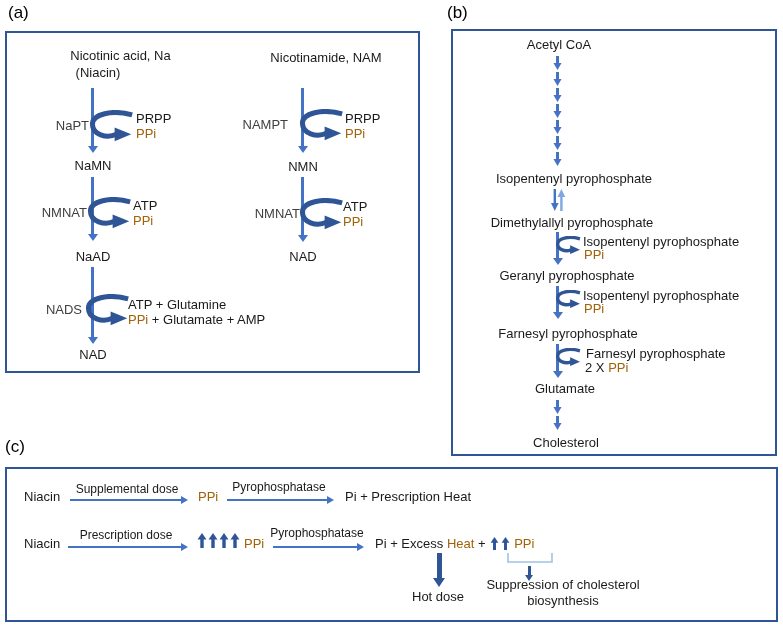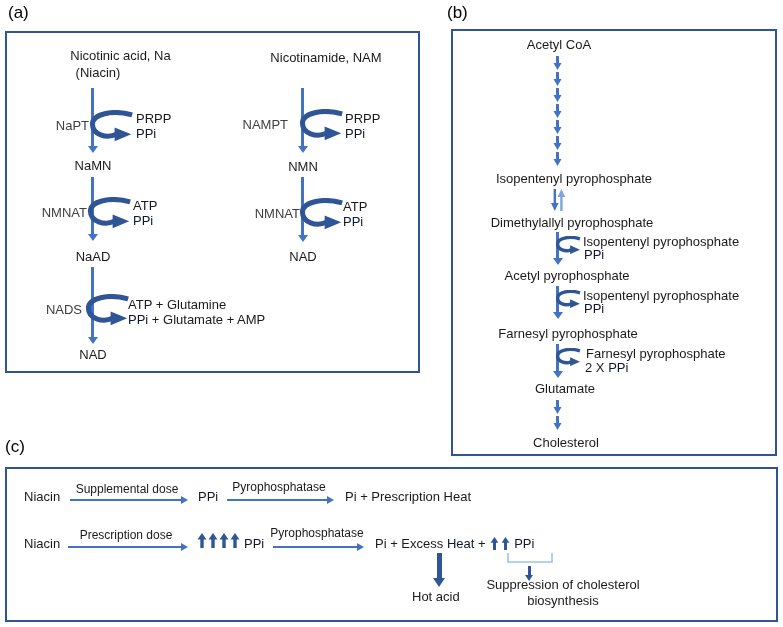--- a/index.html
+++ b/index.html
@@ -1,21 +1,21 @@
 <!DOCTYPE html>
 <html><head>
 <meta charset="utf-8">
 <style>
   html,body { margin:0; padding:0; background:#ffffff; font-family:"Liberation Sans", sans-serif; }
   .canvas { position:relative; width:783px; height:627px; background:#ffffff; overflow:hidden; }
   .t { position:absolute; white-space:nowrap; font-size:13px; color:#1a1a1a; line-height:15px; }
   .c { text-align:center; }
   .r { text-align:right; }
   .green { color:#404040; }
-  .red { color:#0f172a; }
+  .red { color:#a16207; }
   .box { position:absolute; border:2px solid #2F5597; box-sizing:border-box; }
   .panel-label { position:absolute; font-size:17px; color:#000000; }
   .lbl { position:absolute; font-size:12px; color:#1a1a1a; text-align:center; white-space:nowrap; }
 
   
   .va { position:absolute; width:3px; background:#4472C4; }
   .va::after { content:""; position:absolute; top:100%; left:-3.5px; width:0; height:0;
                border:5px solid transparent; border-top:7px solid #4472C4; }
   
   .vaThick { position:absolute; width:5px; background:#2F5597; }
@@ -141,21 +141,21 @@
   <div class="t c" style="left:474px;top:215px;width:196px;">Dimethylallyl pyrophosphate</div>
 
   <div class="va" style="left:556px;top:232px;height:26px;"></div>
   <svg class="abs" style="left:554px;top:236px;" width="27" height="18" viewBox="0 0 52 34">
     <path d="M50 5 C 28 -1 7 4 7 15 C 7 26 22 31 33 26" fill="none" stroke="#2F5597" stroke-width="6.5"></path>
     <polygon points="31,17.5 50,26 31,34.5" fill="#2F5597"></polygon>
   </svg>
   <div class="t" style="left:583px;top:234px;">Isopentenyl pyrophosphate</div>
   <div class="t red" style="left:584px;top:247px;">PPi</div>
 
-  <div class="t c" style="left:487px;top:268px;width:160px;">Acetyl pyrophosphate</div>
+  <div class="t c" style="left:487px;top:268px;width:160px;">Geranyl pyrophosphate</div>
 
   <div class="va" style="left:556px;top:286px;height:26px;"></div>
   <svg class="abs" style="left:554px;top:290px;" width="27" height="18" viewBox="0 0 52 34">
     <path d="M50 5 C 28 -1 7 4 7 15 C 7 26 22 31 33 26" fill="none" stroke="#2F5597" stroke-width="6.5"></path>
     <polygon points="31,17.5 50,26 31,34.5" fill="#2F5597"></polygon>
   </svg>
   <div class="t" style="left:583px;top:288px;">Isopentenyl pyrophosphate</div>
   <div class="t red" style="left:584px;top:301px;">PPi</div>
 
   <div class="t c" style="left:486px;top:326px;width:164px;">Farnesyl pyrophosphate</div>
@@ -218,21 +218,21 @@
     <span>Pi + Excess </span><span class="red">Heat</span><span> + </span><svg class="inline-up" width="9" height="13" viewBox="0 0 10 15">
         <rect x="3.3" y="5" width="3.4" height="10" fill="#2F5597"></rect>
         <polygon points="0.5,6.5 9.5,6.5 5,0" fill="#2F5597"></polygon>
       </svg><svg class="inline-up" width="9" height="13" viewBox="0 0 10 15">
         <rect x="3.3" y="5" width="3.4" height="10" fill="#2F5597"></rect>
         <polygon points="0.5,6.5 9.5,6.5 5,0" fill="#2F5597"></polygon>
       </svg><span class="red" style="margin-left:3px;">PPi</span>
   </div>
 
   <div class="vaThick" style="left:437px;top:553px;height:25px;"></div>
-  <div class="t" style="left:412px;top:589px;">Hot acid</div>
+  <div class="t" style="left:412px;top:589px;">Hot dose</div>
 
   <svg class="abs" style="left:507px;top:552px;" width="46" height="13" viewBox="0 0 46 13">
     <path d="M1 1 V10 H45 V1" fill="none" stroke="#9DC3E6" stroke-width="1.6"></path>
   </svg>
   <div class="vaSmall" style="left:528px;top:566px;height:9px;"></div>
   <div class="t c" style="left:474px;top:577px;width:178px;">Suppression of cholesterol</div>
   <div class="t c" style="left:474px;top:593px;width:178px;">biosynthesis</div>
 
 </div>
 

